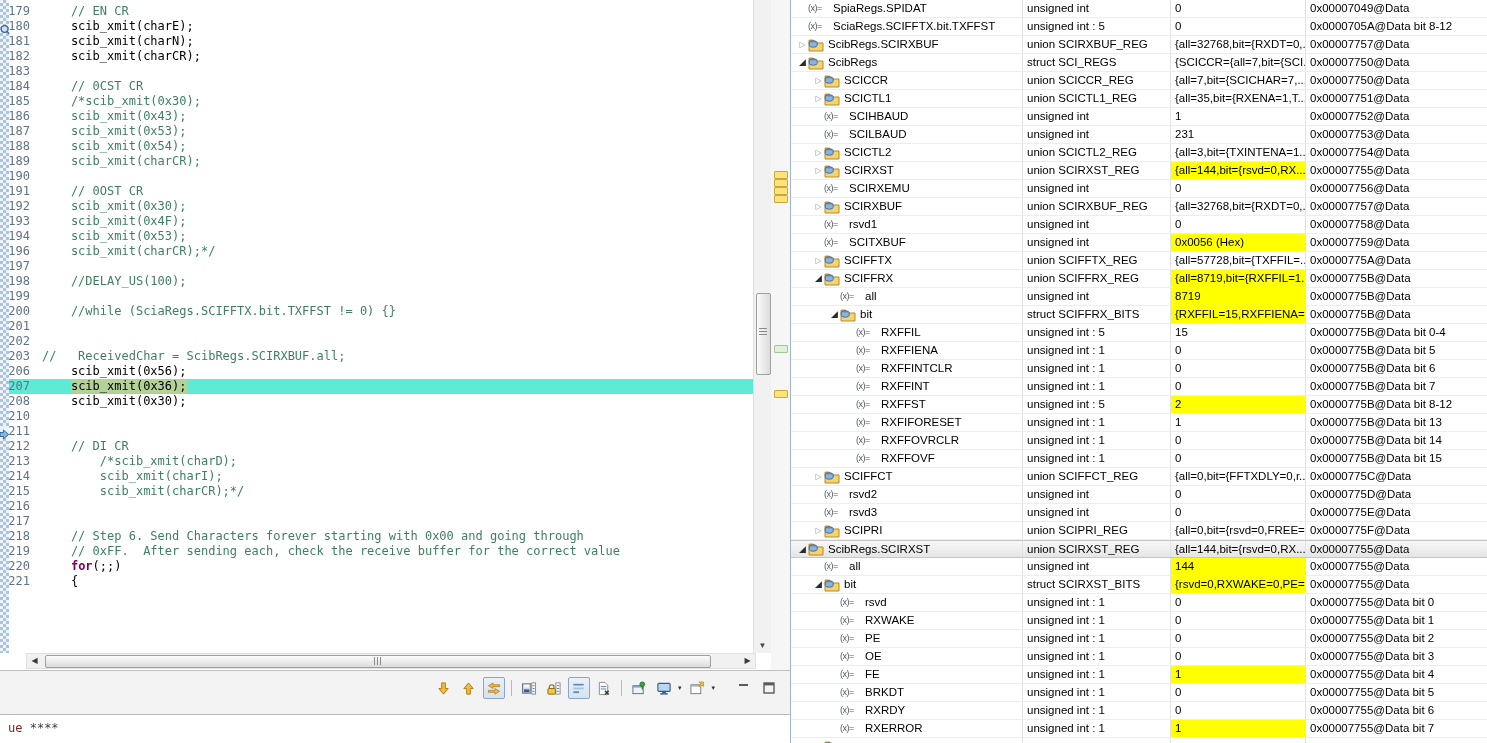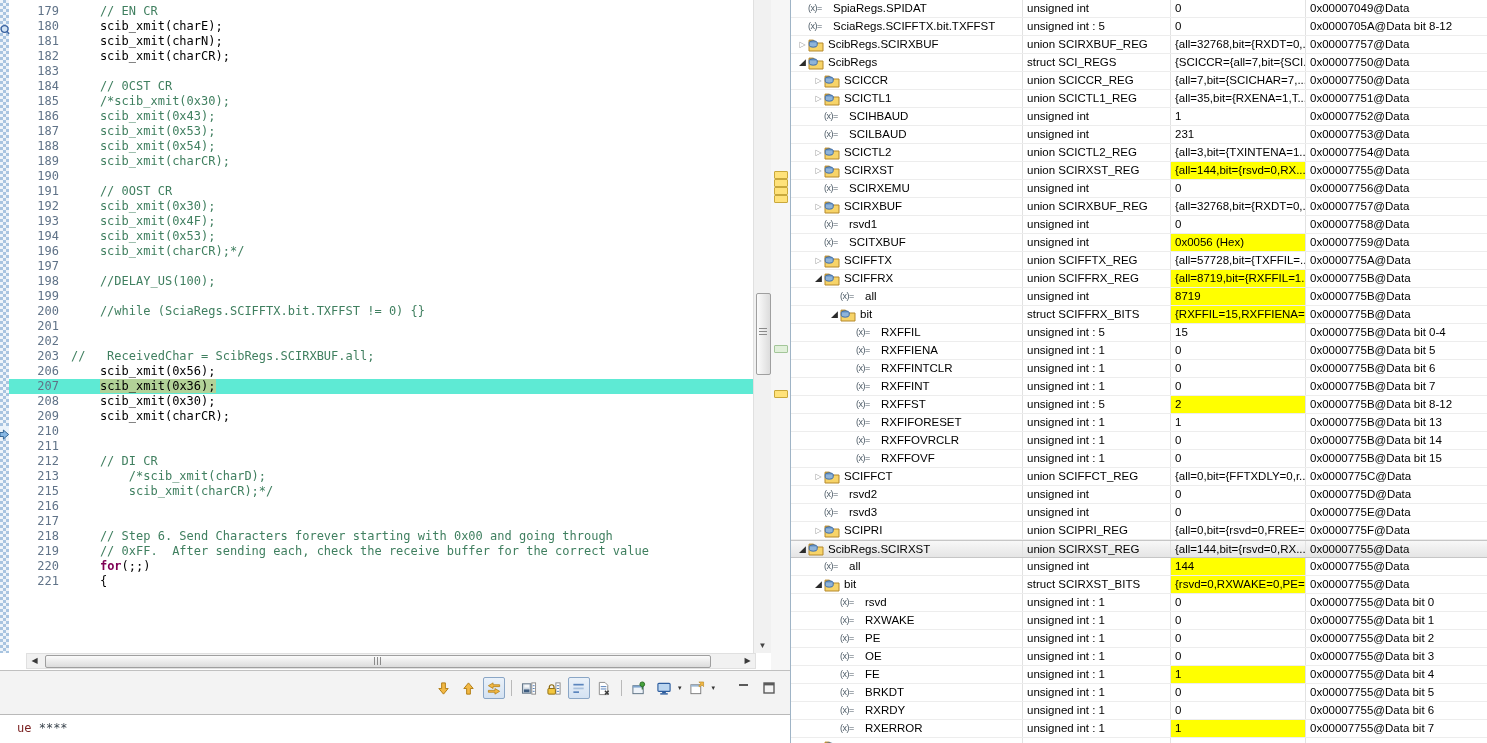--- a/index.html
+++ b/index.html
@@ -10,21 +10,21 @@
   #editor{position:absolute;left:0;top:0;width:790px;height:670px;background:#ffffff;
           border-bottom:1px solid #c0c0c0;}
   #hatch-bar{position:absolute;left:0;top:0;width:9px;height:653px;z-index:3;
     background-color:#eef4fa;
     background-image:linear-gradient(45deg,#a8c4e0 25%,transparent 25%,transparent 75%,#a8c4e0 75%),
                      linear-gradient(45deg,#a8c4e0 25%,transparent 25%,transparent 75%,#a8c4e0 75%);
     background-size:6px 6px;background-position:0 0,3px 3px;}
   #code-lines{position:absolute;left:0;top:4px;width:753px;z-index:1;}
   .cl{height:15px;line-height:15px;white-space:pre;font-family:"DejaVu Sans Mono","Liberation Mono",monospace;font-size:12px;}
   .cl.cur{background:#5eead4;}
-  .ln{display:inline-block;width:30px;padding-right:4px;text-align:right;color:#5f7287;padding-left:29px;}
+  .ln{display:inline-block;width:30px;padding-right:4px;text-align:right;color:#5f7287;}
   .ct{padding-left:8px;}
   .seg-pl{color:#000000;}
   .seg-cm{color:#3f7f5f;}
   .seg-kw{color:#7f0055;font-weight:bold;}
   .hlpc{background:#b2d298;}
   .margin-marker{position:absolute;z-index:4;}
 
   
   #vscroll{position:absolute;left:753px;top:0;width:18px;height:653px;background:#f1f1f1;
            border-left:1px solid #e0e0e0;z-index:2;}
@@ -52,21 +52,21 @@
   
   #console-header{position:absolute;left:0;top:671px;width:790px;height:44px;background:#f3f3f3;
                   border-bottom:1px solid #b9b9b9;box-sizing:border-box;}
   #console-toolbar{position:absolute;right:10px;top:6px;display:flex;align-items:center;gap:3px;}
   .tbtn{width:20px;height:20px;display:flex;align-items:center;justify-content:center;border:1px solid transparent;border-radius:2px;}
   .tbtn.pressed{border:1px solid #8aa6c6;background:linear-gradient(#eaf1f9,#d4e2f2);}
   .tsep{width:1px;height:16px;background:#b9b9b9;margin:0 3px;}
   .tdrop{font-size:7px;color:#333;margin:0 2px 0 0;}
   .tgap{width:10px;}
   #console-body{position:absolute;left:0;top:715px;width:790px;height:28px;background:#ffffff;}
-  #console-text{position:absolute;left:17px;top:6px;font-family:"DejaVu Sans Mono","Liberation Mono",monospace;font-size:12px;white-space:pre;}
+  #console-text{position:absolute;left:8px;top:6px;font-family:"DejaVu Sans Mono","Liberation Mono",monospace;font-size:12px;white-space:pre;}
   #console-text .pfx{color:#7c2323;}
   #console-text .stars{color:#39434c;}
 
   
   #watch{position:absolute;left:790px;top:0;width:697px;height:743px;background:#ffffff;
          border-left:1px solid #9fb4c6;box-sizing:border-box;overflow:hidden;}
   .wrow{display:flex;height:18px;line-height:17px;font-size:11.5px;color:#000;border-bottom:1px solid #ededed;box-sizing:border-box;}
   .wrow.sel{background:linear-gradient(#f8f8f8,#e5e5e5);border-top:1px solid #c6c6c6;border-bottom:1px solid #c6c6c6;}
   .wc{box-sizing:border-box;border-right:1px solid #e2e2e2;overflow:hidden;white-space:nowrap;padding:0 4px 0 4px;}
   .wc.name{width:232px;display:flex;align-items:center;padding-right:2px;}
@@ -106,25 +106,25 @@
       <div class="cl"><span class="ln">197</span><span class="ct"></span></div>
       <div class="cl"><span class="ln">198</span><span class="ct"><span class="seg-cm">    //DELAY_US(100);</span></span></div>
       <div class="cl"><span class="ln">199</span><span class="ct"></span></div>
       <div class="cl"><span class="ln">200</span><span class="ct"><span class="seg-cm">    //while (SciaRegs.SCIFFTX.bit.TXFFST != 0) {}</span></span></div>
       <div class="cl"><span class="ln">201</span><span class="ct"></span></div>
       <div class="cl"><span class="ln">202</span><span class="ct"></span></div>
       <div class="cl"><span class="ln">203</span><span class="ct"><span class="seg-cm">//   ReceivedChar = ScibRegs.SCIRXBUF.all;</span></span></div>
       <div class="cl"><span class="ln">206</span><span class="ct"><span class="seg-pl">    scib_xmit(0x56);</span></span></div>
       <div class="cl cur"><span class="ln">207</span><span class="ct"><span class="seg-pl">    </span><span class="seg-pl hlpc">scib_xmit(0x36);</span></span></div>
       <div class="cl"><span class="ln">208</span><span class="ct"><span class="seg-pl">    scib_xmit(0x30);</span></span></div>
-      <div class="cl"><span class="ln">209</span><span class="ct"><span class="seg-pl">    scib_xmit(charCR);</span></span></div>
       <div class="cl"><span class="ln">210</span><span class="ct"></span></div>
       <div class="cl"><span class="ln">211</span><span class="ct"></span></div>
       <div class="cl"><span class="ln">212</span><span class="ct"><span class="seg-cm">    // DI CR</span></span></div>
       <div class="cl"><span class="ln">213</span><span class="ct"><span class="seg-cm">        /*scib_xmit(charD);</span></span></div>
+      <div class="cl"><span class="ln">214</span><span class="ct"><span class="seg-cm">        scib_xmit(charI);</span></span></div>
       <div class="cl"><span class="ln">215</span><span class="ct"><span class="seg-cm">        scib_xmit(charCR);*/</span></span></div>
       <div class="cl"><span class="ln">216</span><span class="ct"></span></div>
       <div class="cl"><span class="ln">217</span><span class="ct"></span></div>
       <div class="cl"><span class="ln">218</span><span class="ct"><span class="seg-cm">    // Step 6. Send Characters forever starting with 0x00 and going through</span></span></div>
       <div class="cl"><span class="ln">219</span><span class="ct"><span class="seg-cm">    // 0xFF.  After sending each, check the receive buffer for the correct value</span></span></div>
       <div class="cl"><span class="ln">220</span><span class="ct"><span class="seg-pl">    </span><span class="seg-kw">for</span><span class="seg-pl">(;;)</span></span></div>
       <div class="cl"><span class="ln">221</span><span class="ct"><span class="seg-pl">    {</span></span></div>
     </div>
   <div id="hatch-bar"></div>
   <div class="margin-marker" style="left:0;top:21px;">

